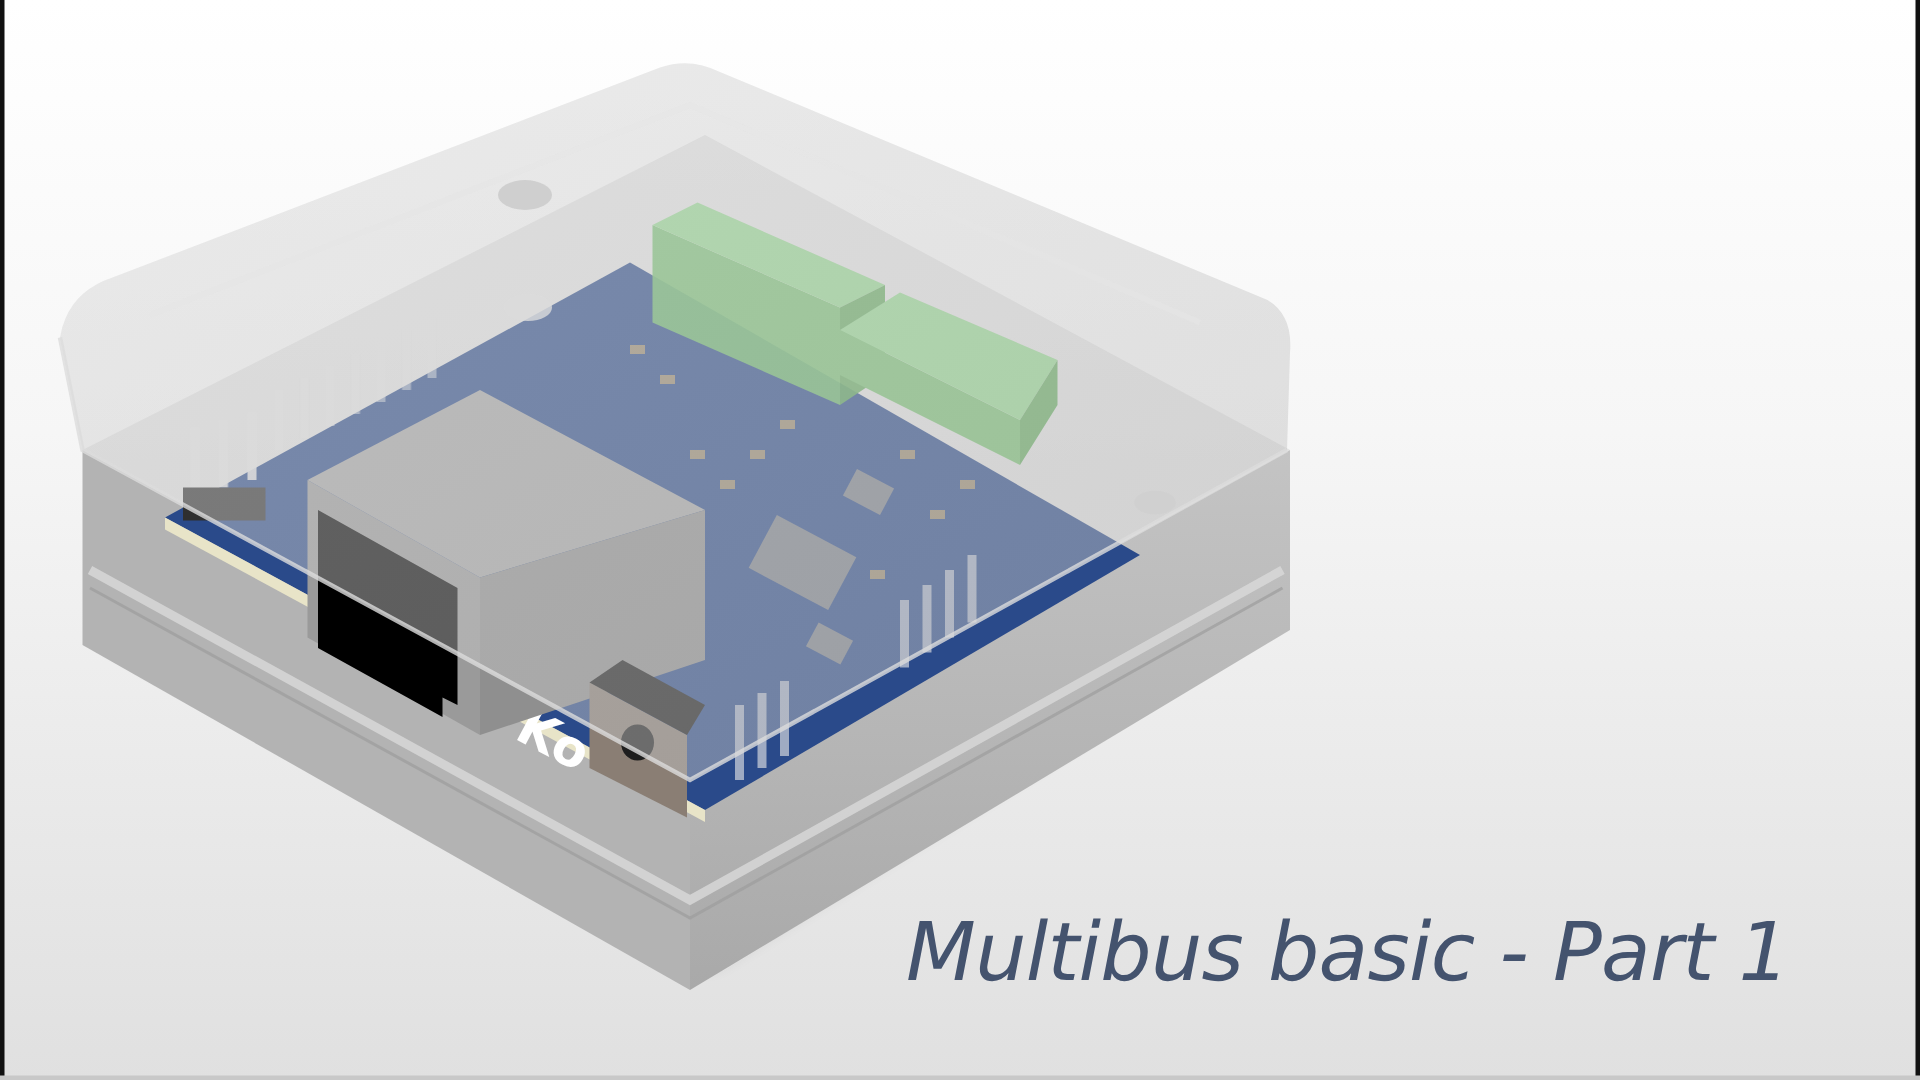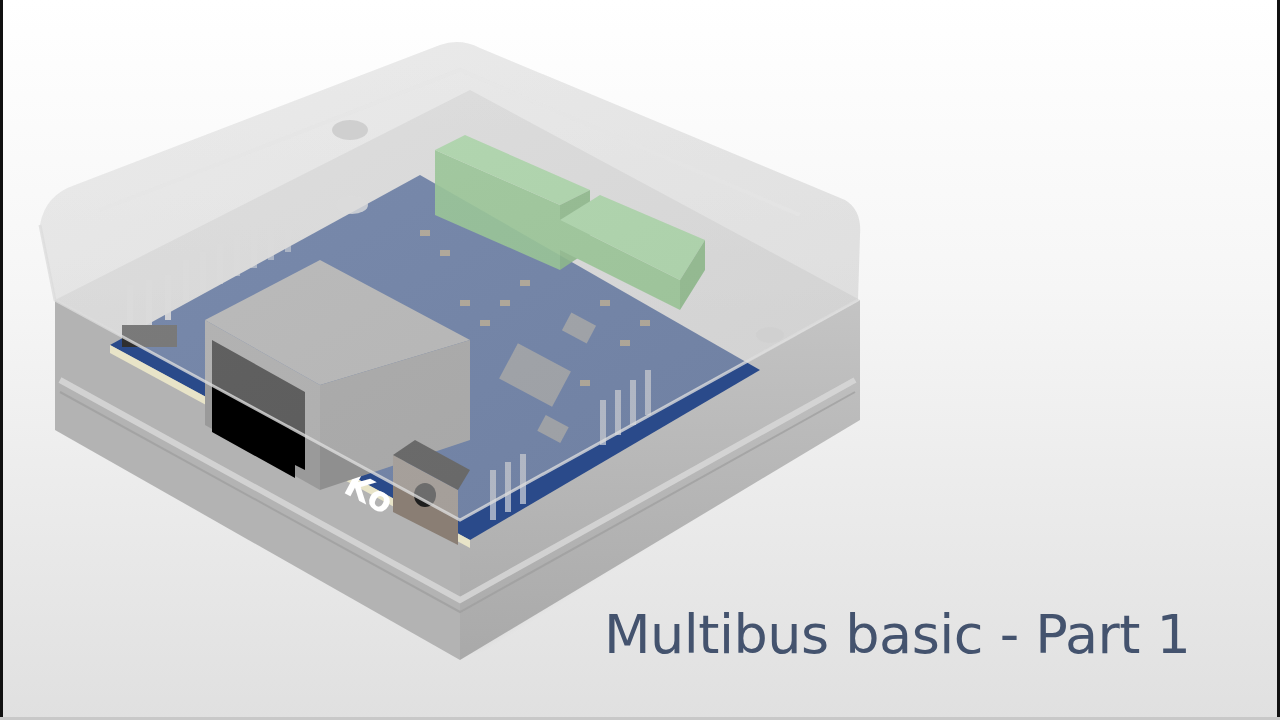--- a/index.html
+++ b/index.html
@@ -9,21 +9,21 @@
     font-family: "Liberation Sans", sans-serif;
   }
   .frame-left { position: absolute; left: 0; top: 0; width: 3px; height: 720px; background: #111; }
   .frame-right { position: absolute; right: 0; top: 0; width: 3px; height: 720px; background: #111; }
   .frame-bottom { position: absolute; left: 0; bottom: 0; width: 1280px; height: 3px; background: #c8c8c8; }
   .scene { position: absolute; left: 0; top: 0; width: 1280px; height: 720px; }
   .title {
     position: absolute; left: 604px; top: 608px;
     font-family: "DejaVu Sans", sans-serif;
     font-size: 54px; letter-spacing: -0.5px;
-    color: #44536e; white-space: nowrap; line-height: 1;
+    color: #44536e; white-space: nowrap; line-height: 1; font-style: italic;
   }
 </style>
 </head>
 <body>
 
 <div class="frame-left"></div>
 <div class="frame-right"></div>
 <div class="frame-bottom"></div>
 
 <svg class="scene" viewBox="0 0 1280 720" xmlns="http://www.w3.org/2000/svg">

